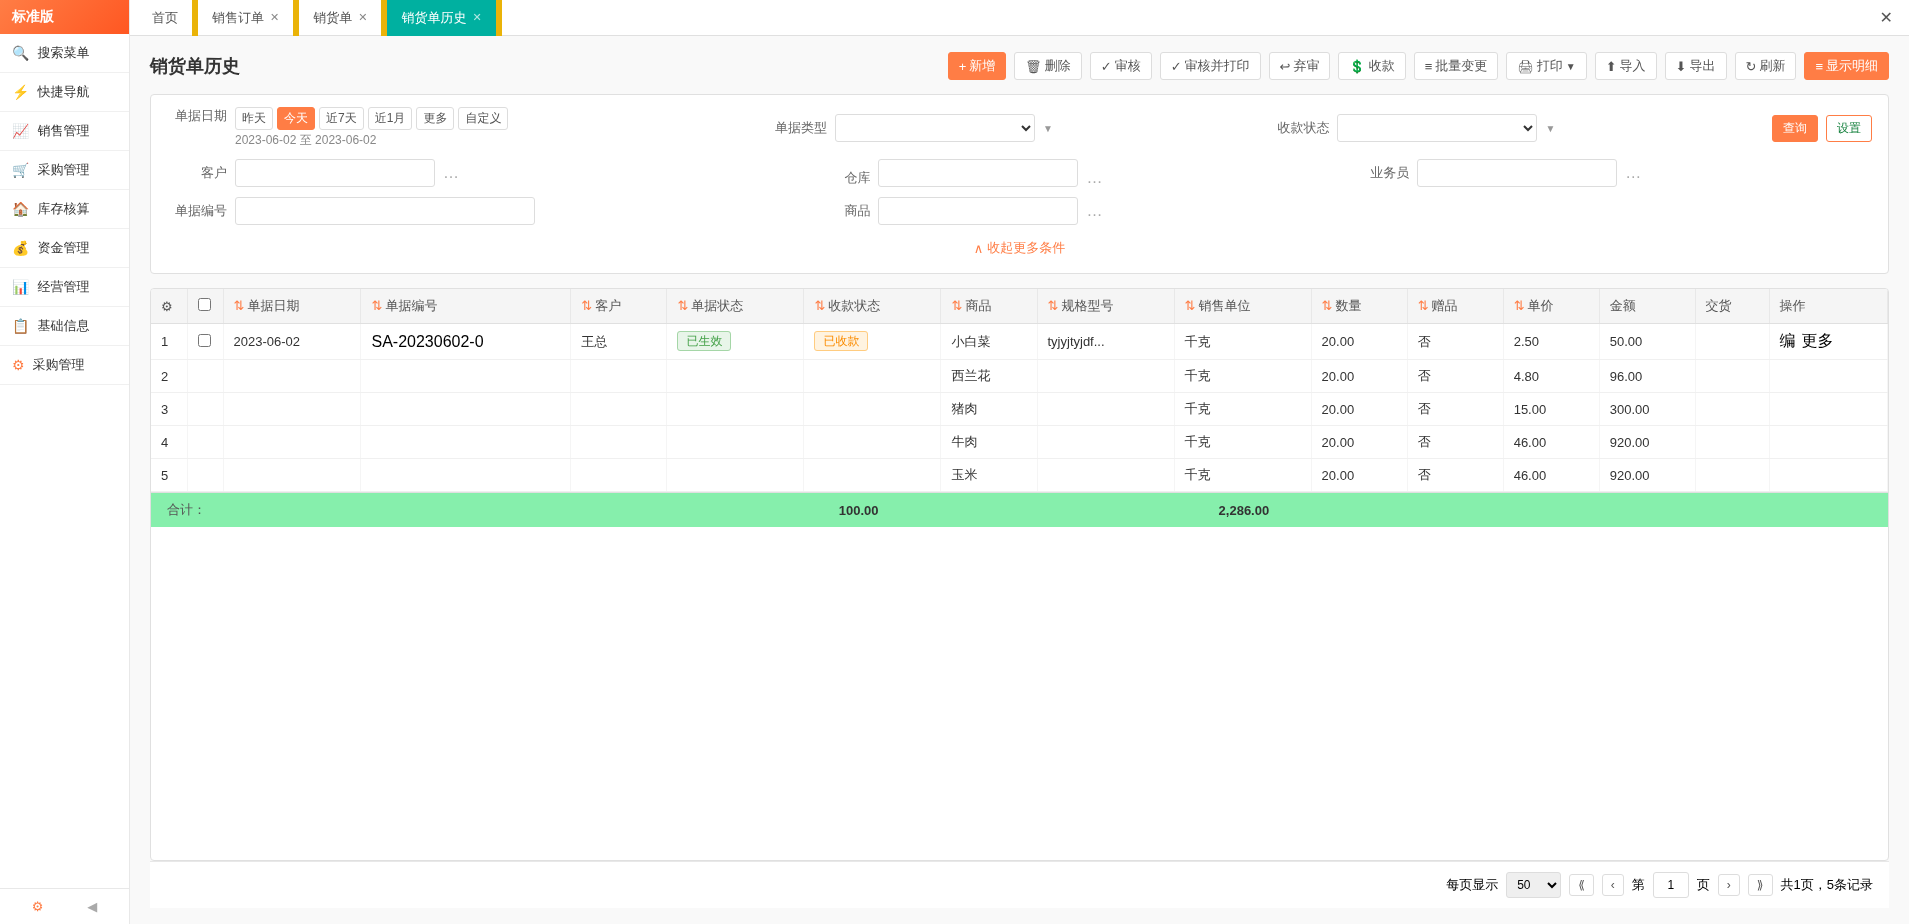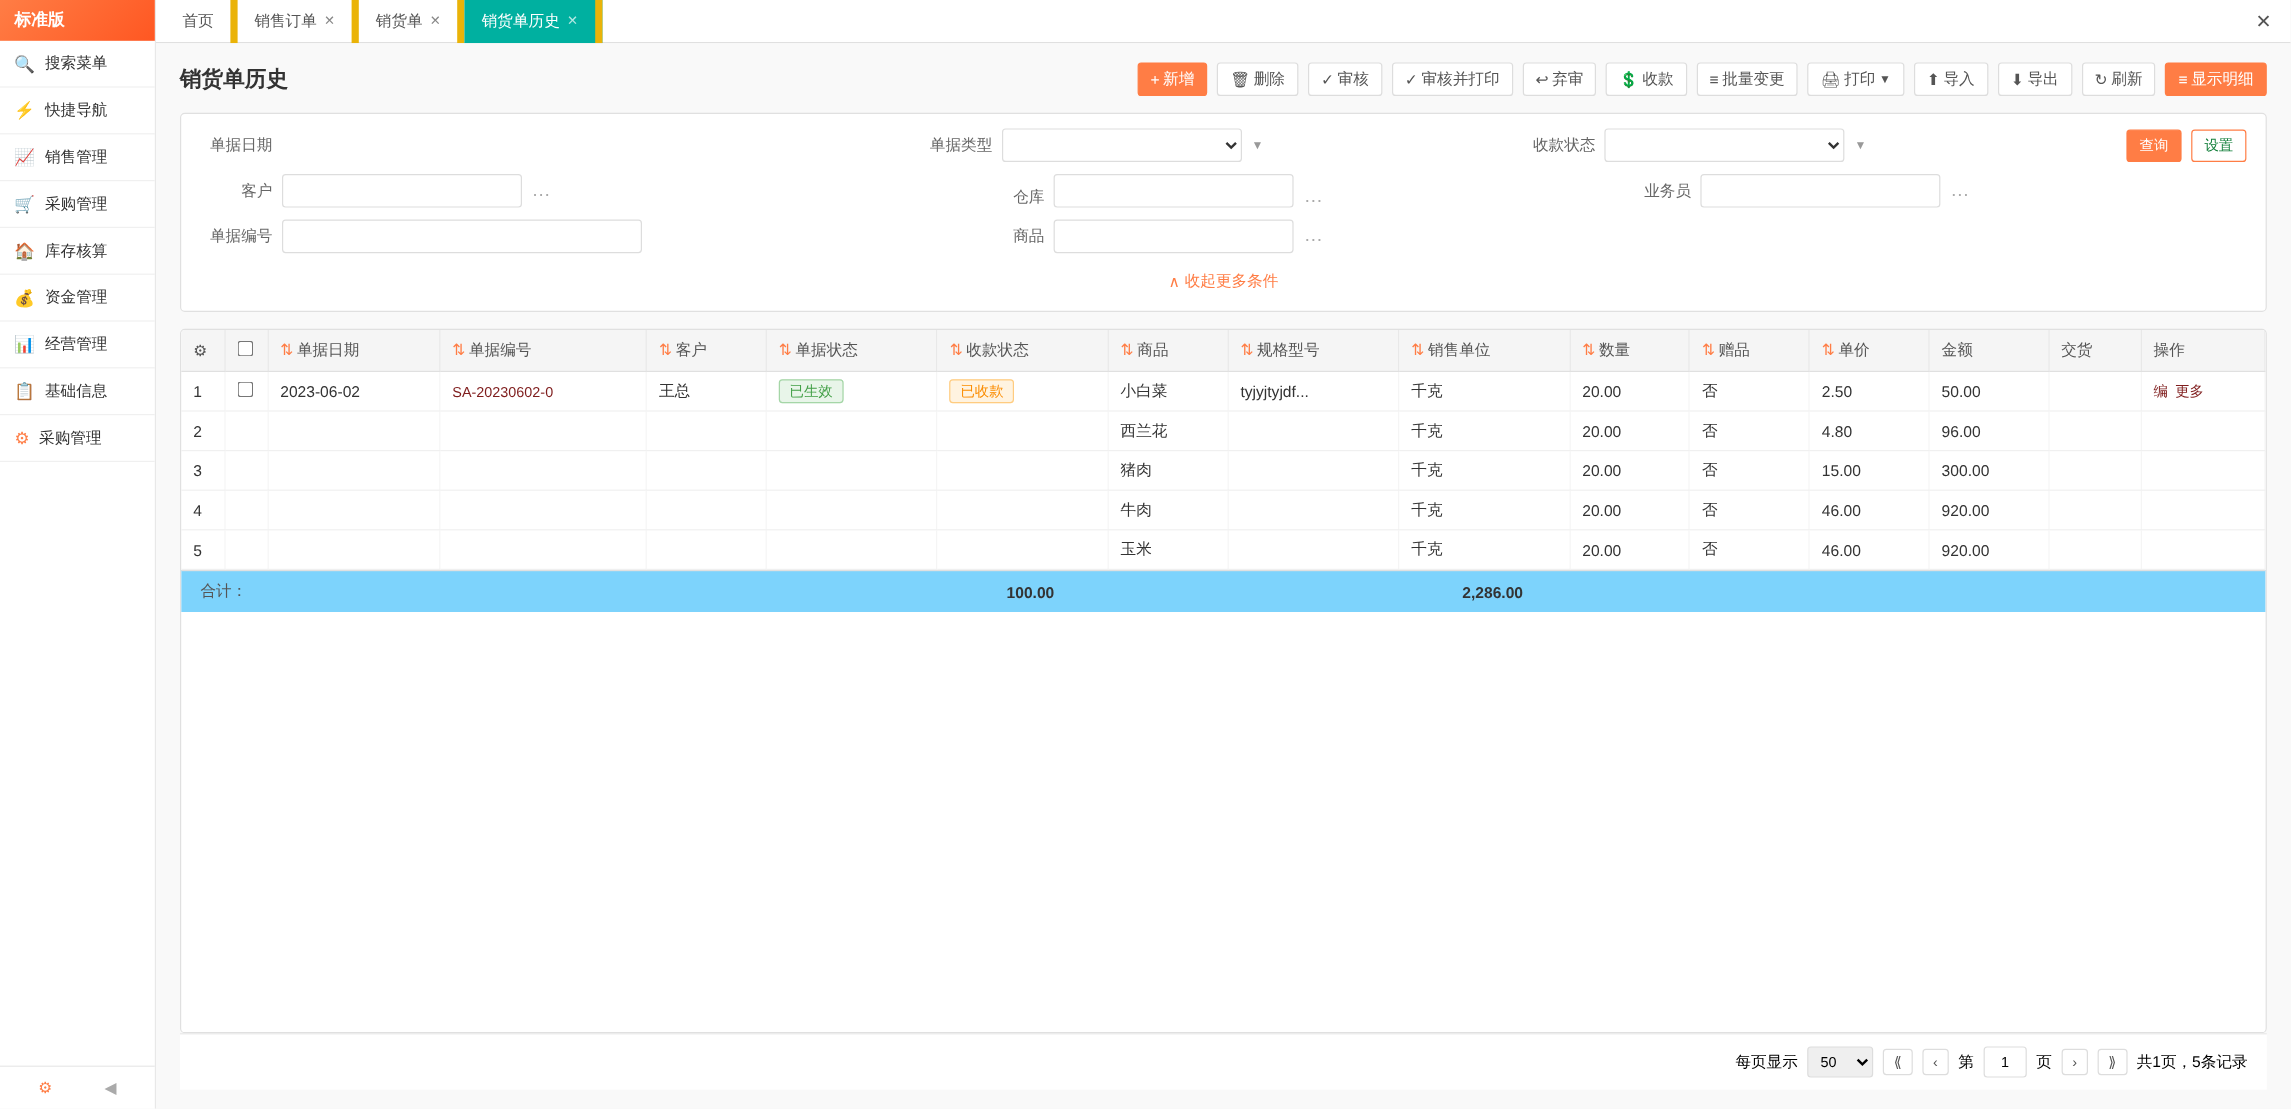--- a/index.html
+++ b/index.html
@@ -242,21 +242,21 @@
     .status-badge {
       padding: 2px 8px;
       border-radius: 3px;
       font-size: 12px;
     }
     .badge-active { background: #e8f5e9; color: #43a047; border: 1px solid #a5d6a7; }
     .badge-paid { background: #fff3e0; color: #fb8c00; border: 1px solid #ffcc80; }
 
     
     .summary-row {
-      background: #7dd3fc;
+      background: #86efac;
       display: flex;
       align-items: center;
       padding: 8px 16px;
       border-top: 1px solid #e0e0e0;
       font-size: 13px;
       gap: 30px;
     }
     .summary-label { color: #555; }
     .summary-value { color: #333; font-weight: bold; }
 
@@ -290,23 +290,23 @@
       border: 1px solid #ddd;
       border-radius: 3px;
       padding: 3px 6px;
       width: 36px;
       font-size: 12px;
       height: 26px;
       text-align: center;
     }
 
     .action-link {
-      color: #7f1d1d;
-      cursor: pointer;
-      font-size: 12px;
+      color: #000000;
+      cursor: pointer;
+      font-size: 16px;
     }
   </style>
 </head>
 <body>
 
 <div class="sidebar">
   <div class="sidebar-top">标准版</div>
 
   <div class="sidebar-item">
     <span class="icon">🔍</span>
@@ -428,20 +428,31 @@
           <span>显示明细</span>
         </button>
       </div>
     </div>
 
     <div class="filter-area">
 
       <div class="filter-row">
         <div style="display:flex;align-items:flex-start;gap:8px;flex:1.2;">
           <span class="filter-label">单据日期</span>
+          <div>
+            <div class="date-picker-group">
+              <button class="date-quick-btn">昨天</button>
+              <button class="date-quick-btn active">今天</button>
+              <button class="date-quick-btn">近7天</button>
+              <button class="date-quick-btn">近1月</button>
+              <button class="date-quick-btn">更多</button>
+              <button class="date-quick-btn">自定义</button>
+            </div>
+            <div class="date-range-text">2023-06-02 至 2023-06-02</div>
+          </div>
         </div>
         <div style="display:flex;align-items:center;gap:8px;flex:1;">
           <span class="filter-label">单据类型</span>
           <select class="filter-select">
             <option></option>
           </select>
           <span style="font-size:10px;color:#999;">▼</span>
         </div>
         <div style="display:flex;align-items:center;gap:8px;flex:1;">
           <span class="filter-label">收款状态</span>

